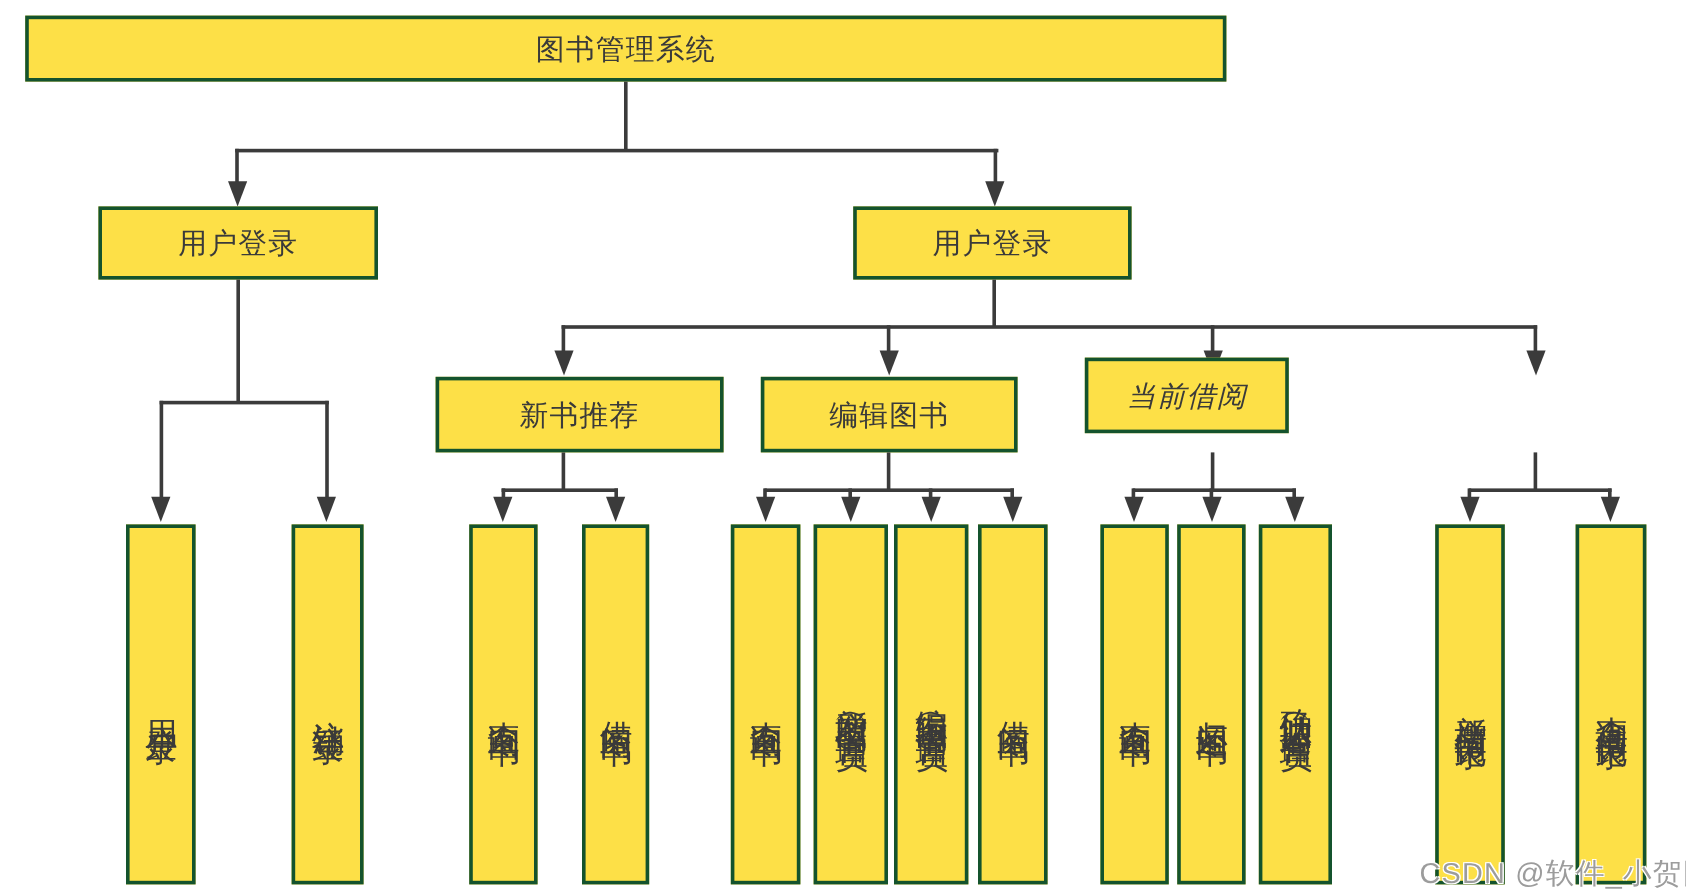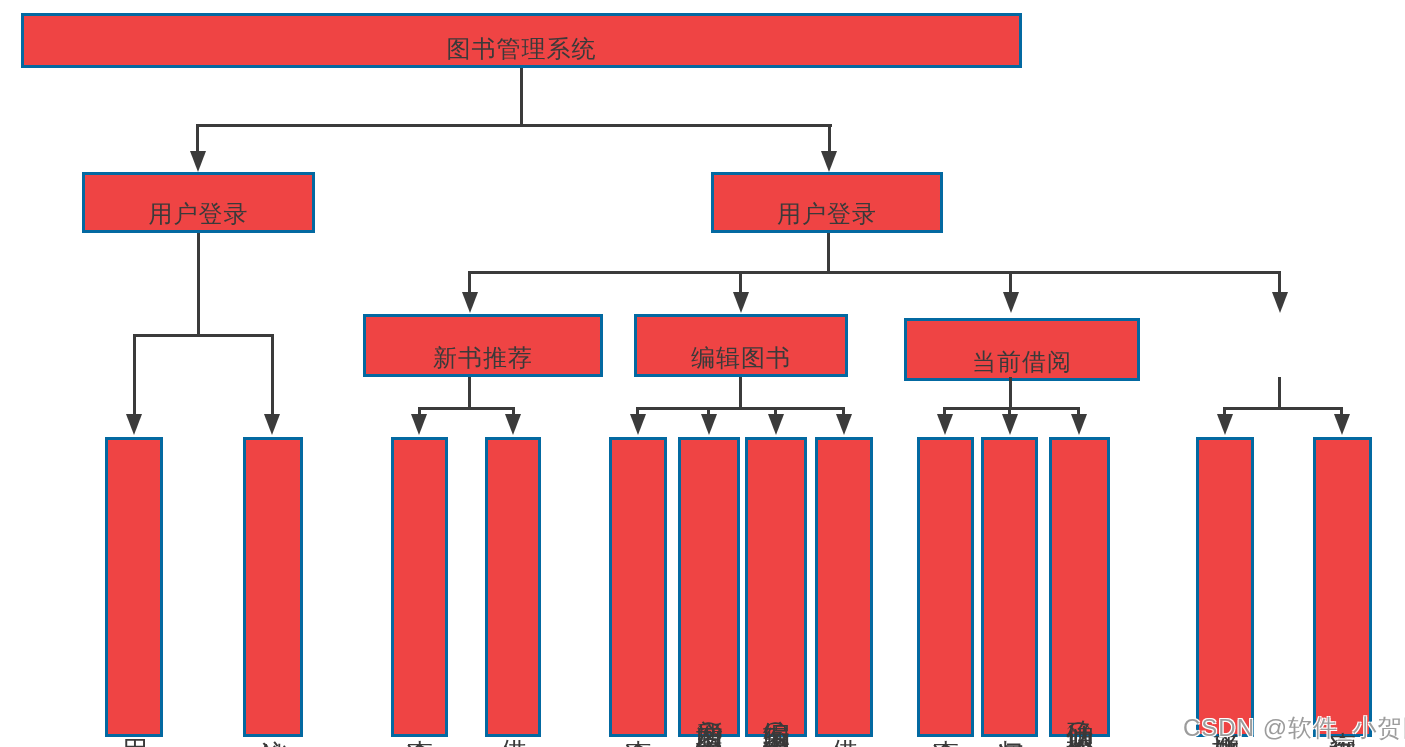--- a/index.html
+++ b/index.html
@@ -2,22 +2,22 @@
 <html><head>
 <meta charset="utf-8">
 <style>
   html,body{margin:0;padding:0;background:#ffffff;}
   #canvas{
     position:relative;width:1405px;height:747px;background:#ffffff;overflow:hidden;
     font-family:"Liberation Sans", sans-serif;
   }
   .box{
     position:absolute;box-sizing:border-box;
-    border:3px solid #0369a1;background:#ef4444;
-    display:flex;align-items:flex-end;justify-content:center;
+    border:3px solid #14532d;background:#fde047;
+    display:flex;align-items:center;justify-content:center;
   }
   .hlabel{
     font-size:24px;color:#3a3a3a;letter-spacing:1px;white-space:nowrap;
   }
   .vlabel{
     writing-mode:vertical-rl;font-size:27px;line-height:1;letter-spacing:4px;
     color:#3a3a3a;white-space:nowrap;
   }
   .vline{position:absolute;width:3px;background:#3b3b3b;}
   .hline{position:absolute;height:3px;background:#3b3b3b;}
@@ -72,21 +72,21 @@
   <div class="arrow" style="left:1003px;top:292px;"></div>
   <div class="vline" style="left:1278px;top:271px;height:22px;"></div>
   <div class="arrow" style="left:1272px;top:292px;"></div>
 
   <div class="box" style="left:363px;top:314px;width:240px;height:63px;">
     <span class="hlabel">新书推荐</span>
   </div>
   <div class="box" style="left:634px;top:314px;width:214px;height:63px;">
     <span class="hlabel">编辑图书</span>
   </div>
-  <div class="box" style="left:904px;top:318px;width:236px;height:63px;">
+  <div class="box" style="left:904px;top:298px;width:170px;height:63px;font-style:italic;">
     <span class="hlabel">当前借阅</span>
   </div>
 
   <div class="vline" style="left:468px;top:377px;height:33px;"></div>
   <div class="hline" style="left:418px;top:407px;width:97px;"></div>
   <div class="vline" style="left:418px;top:407px;height:9px;"></div>
   <div class="arrow" style="left:411px;top:414px;"></div>
   <div class="vline" style="left:512px;top:407px;height:9px;"></div>
   <div class="arrow" style="left:505px;top:414px;"></div>
 

